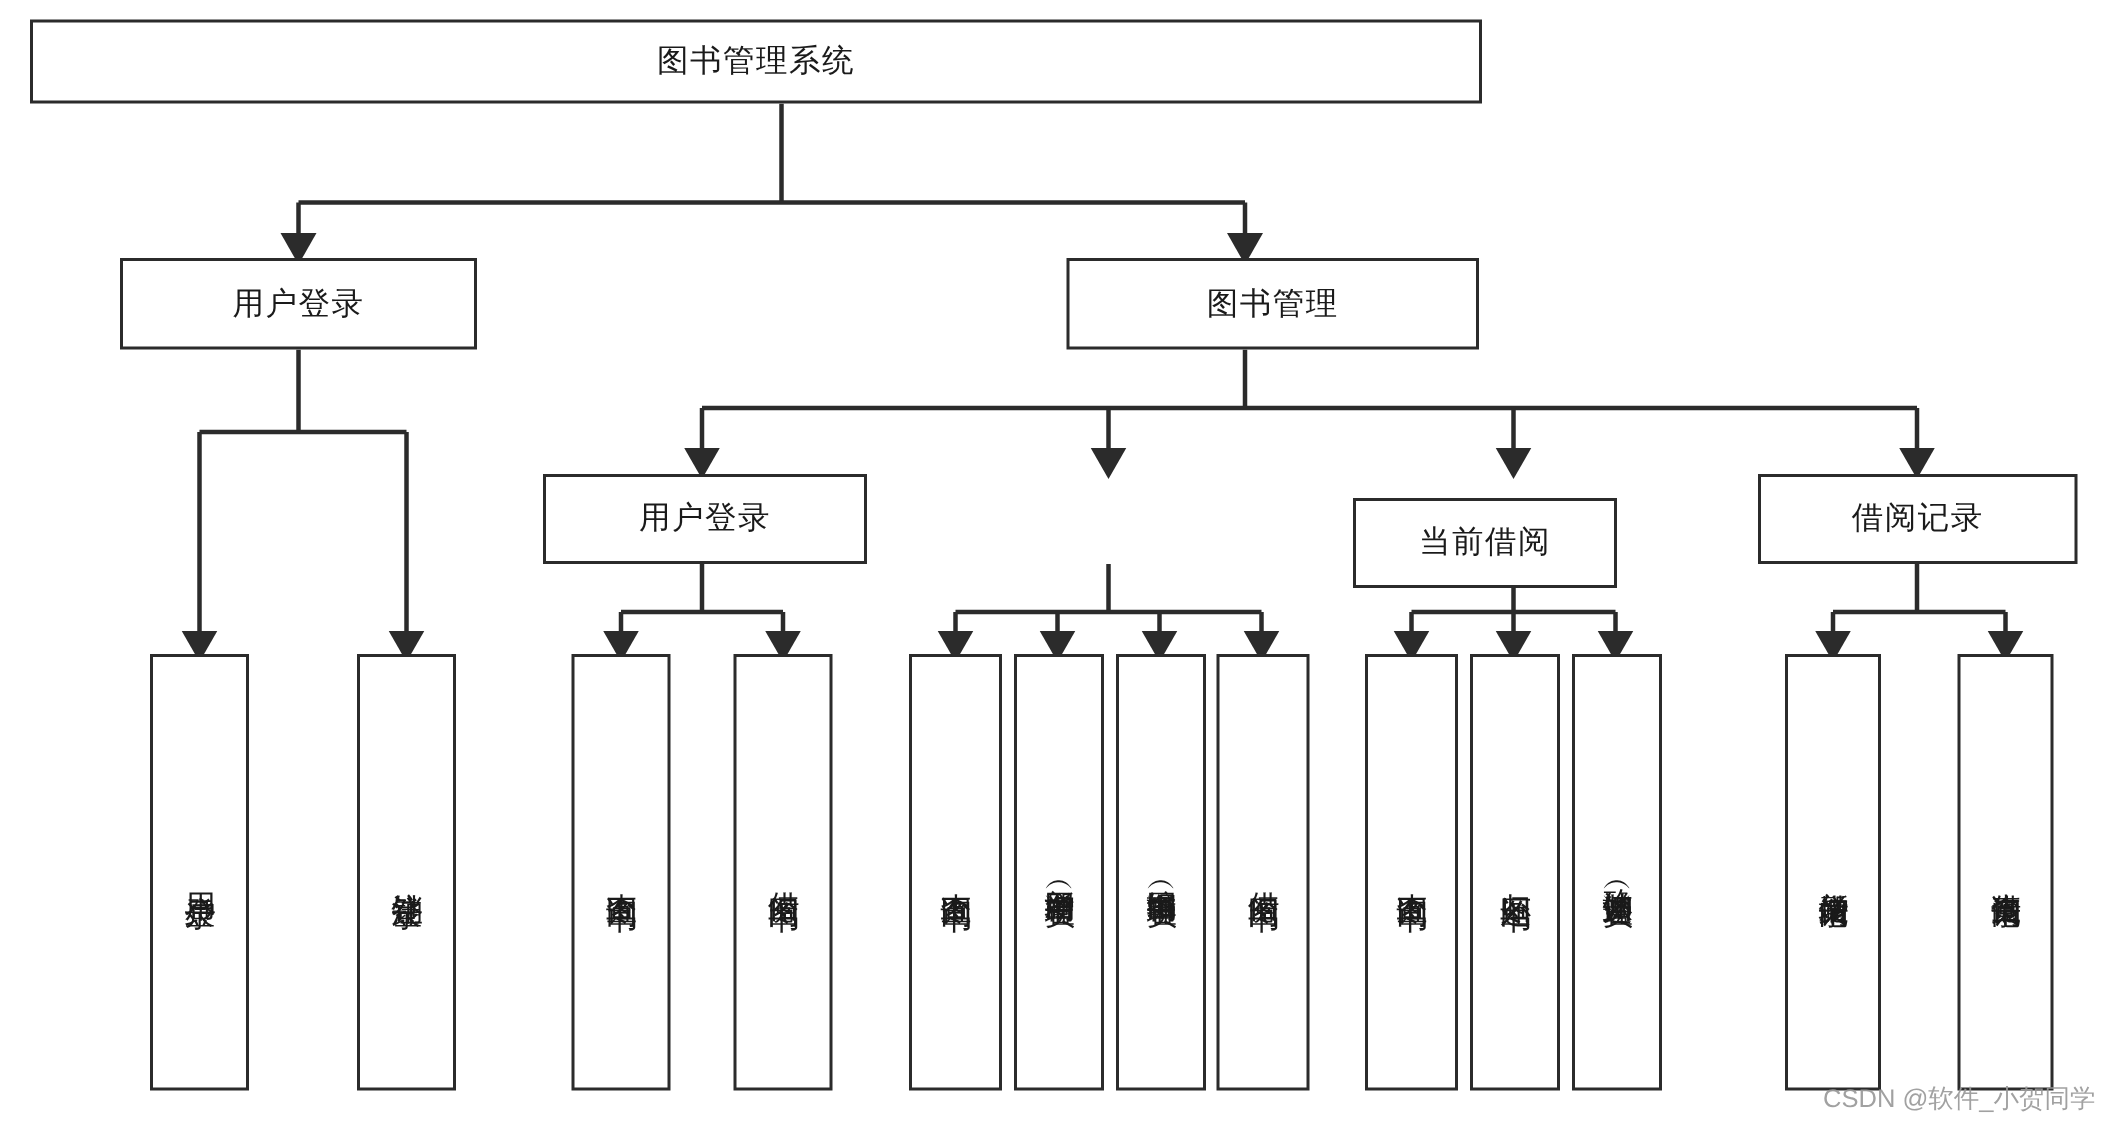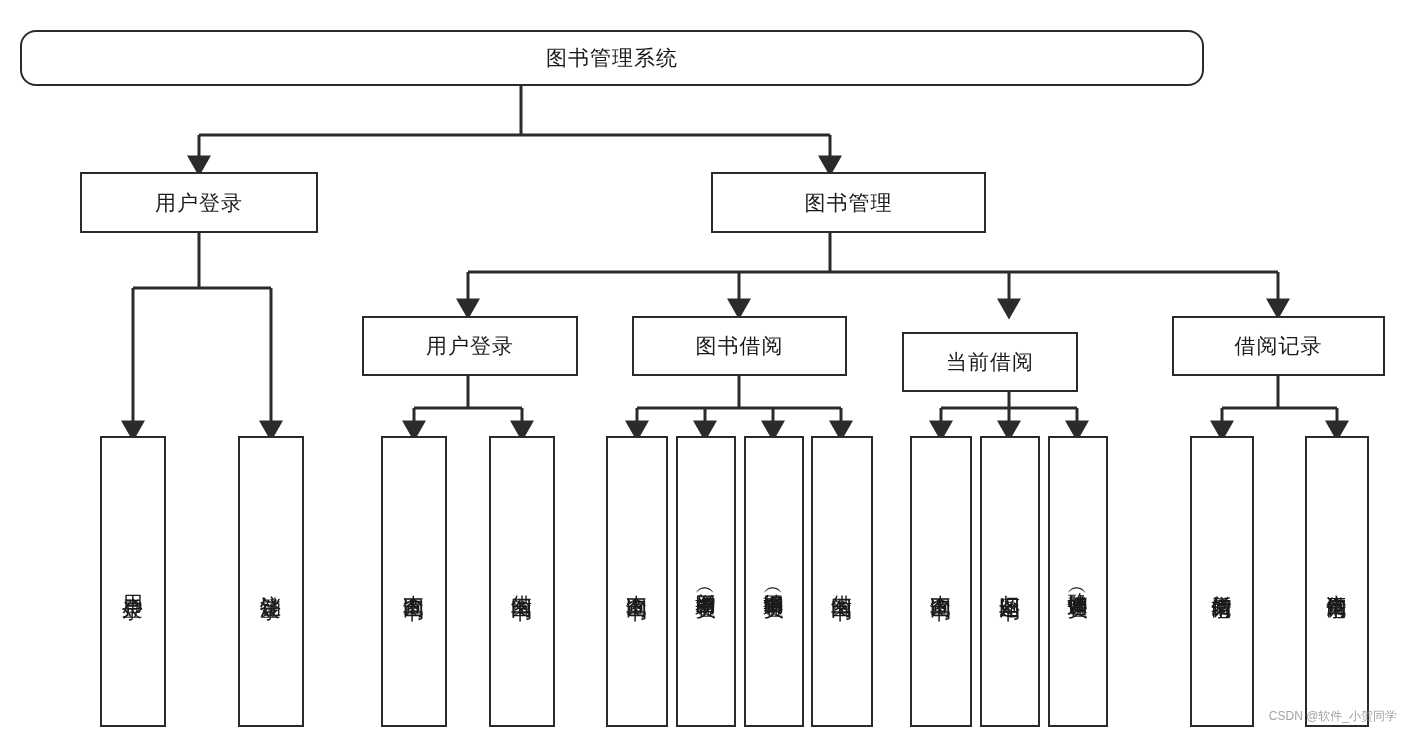--- a/index.html
+++ b/index.html
@@ -59,22 +59,22 @@
     line-height: 1;
     white-space: nowrap;
   }
   .node.vert.tight .label {
     font-size: 20px;
     letter-spacing: 1px;
   }
   #watermark {
     position: absolute;
     right: 8px;
-    bottom: 22px;
-    font-size: 12px;
+    bottom: 3px;
+    font-size: 17px;
     color: #9a9a9a;
     white-space: nowrap;
     opacity: 0.92;
   }
 </style>
 </head>
 <body>
 
 <div id="canvas">
 
@@ -121,37 +121,34 @@
       <path d="M1009,408 L1009,430" marker-end="url(#arrow)"></path>
       <path d="M1077,408 L1077,430" marker-end="url(#arrow)"></path>
 
       <path d="M1278,376 L1278,408"></path>
       <path d="M1222,408 L1337,408"></path>
       <path d="M1222,408 L1222,430" marker-end="url(#arrow)"></path>
       <path d="M1337,408 L1337,430" marker-end="url(#arrow)"></path>
     </g>
   </svg>
 
-  <div class="node horiz" style="left:20px; top:30px; width:1184px; height:56px;border-radius:16px;">
+  <div class="node horiz" style="left:20px; top:13px; width:968px; height:56px;">
     <span class="label">图书管理系统</span>
   </div>
 
   <div class="node horiz" style="left:80px; top:172px; width:238px; height:61px;">
     <span class="label">用户登录</span>
   </div>
   <div class="node horiz" style="left:711px; top:172px; width:275px; height:61px;">
     <span class="label">图书管理</span>
   </div>
 
   <div class="node horiz" style="left:362px; top:316px; width:216px; height:60px;">
     <span class="label">用户登录</span>
   </div>
-  <div class="node horiz" style="left:632px; top:316px; width:215px; height:60px;">
-    <span class="label">图书借阅</span>
-  </div>
   <div class="node horiz" style="left:902px; top:316px; width:176px; height:60px;margin-top:16px;">
     <span class="label">当前借阅</span>
   </div>
   <div class="node horiz" style="left:1172px; top:316px; width:213px; height:60px;">
     <span class="label">借阅记录</span>
   </div>
 
   <div class="node vert" style="left:100px; top:436px; width:66px; height:291px;">
     <span class="label">用户登录</span>
   </div>

